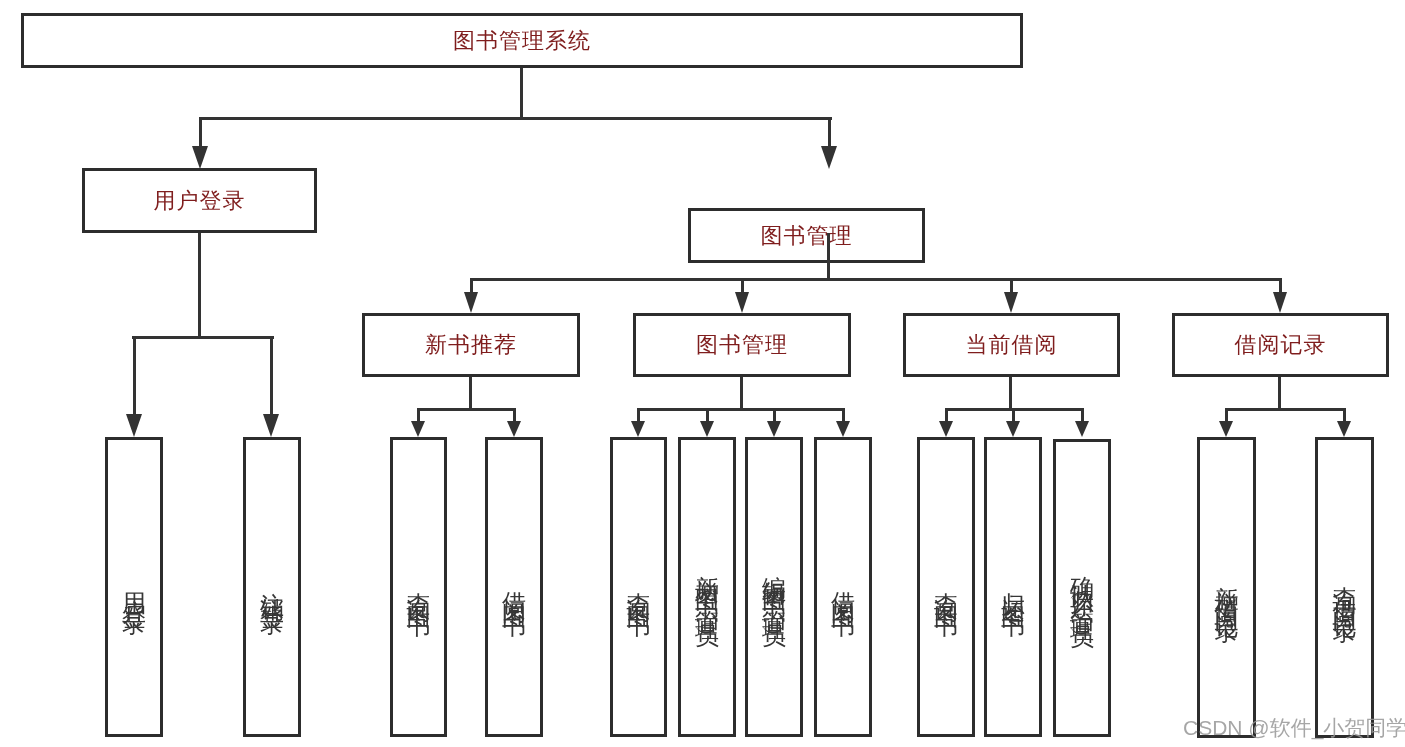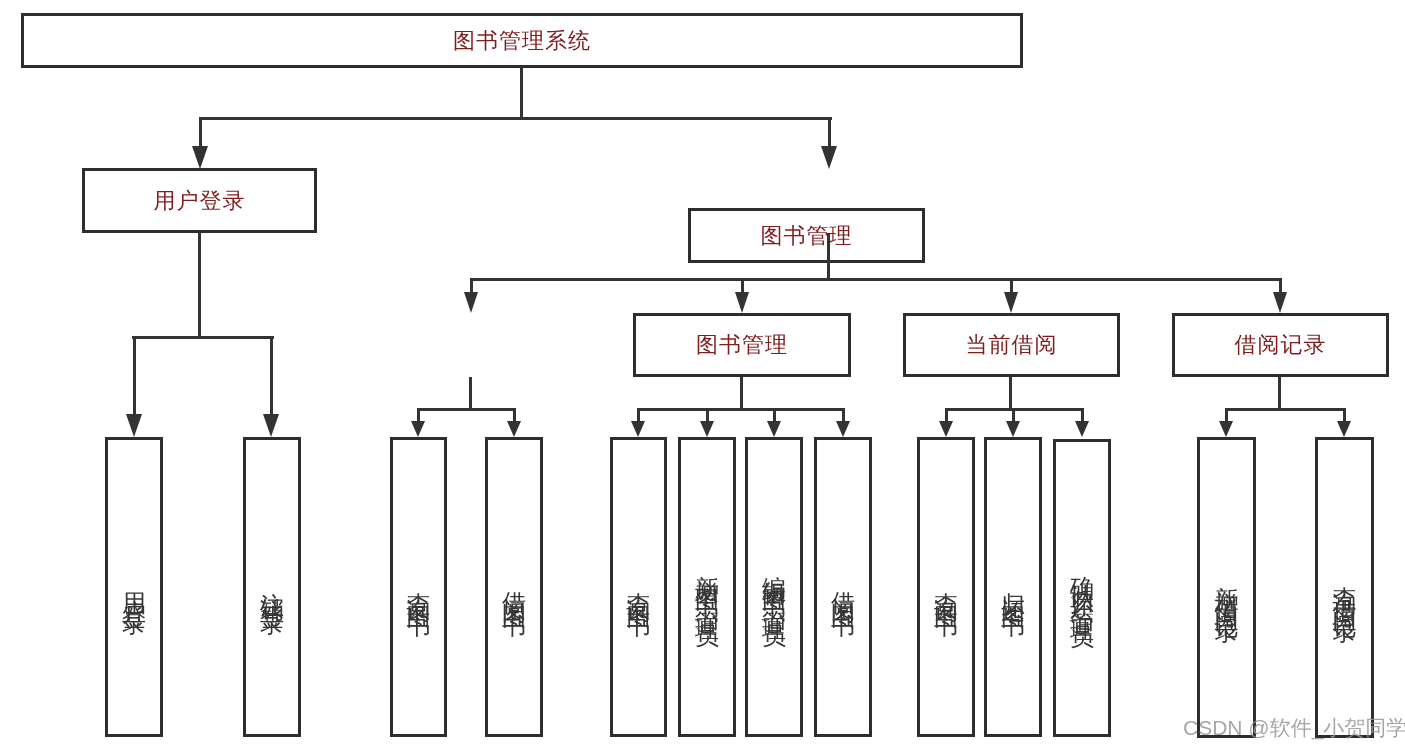--- a/index.html
+++ b/index.html
@@ -65,20 +65,23 @@
   <div class="hline" style="left:470px; top:278px; width:812px;"></div>
   <div class="vline" style="left:470px; top:278px; height:16px;"></div>
   <div class="ah ah-mid" style="left:464px; top:292px;"></div>
   <div class="vline" style="left:741px; top:278px; height:16px;"></div>
   <div class="ah ah-mid" style="left:735px; top:292px;"></div>
   <div class="vline" style="left:1010px; top:278px; height:16px;"></div>
   <div class="ah ah-mid" style="left:1004px; top:292px;"></div>
   <div class="vline" style="left:1279px; top:278px; height:16px;"></div>
   <div class="ah ah-mid" style="left:1273px; top:292px;"></div>
 
+  <div class="box" style="left:362px; top:313px; width:218px; height:64px;">
+    <span>新书推荐</span>
+  </div>
   <div class="box" style="left:633px; top:313px; width:218px; height:64px;">
     <span>图书管理</span>
   </div>
   <div class="box" style="left:903px; top:313px; width:217px; height:64px;">
     <span>当前借阅</span>
   </div>
   <div class="box" style="left:1172px; top:313px; width:217px; height:64px;">
     <span>借阅记录</span>
   </div>
 

